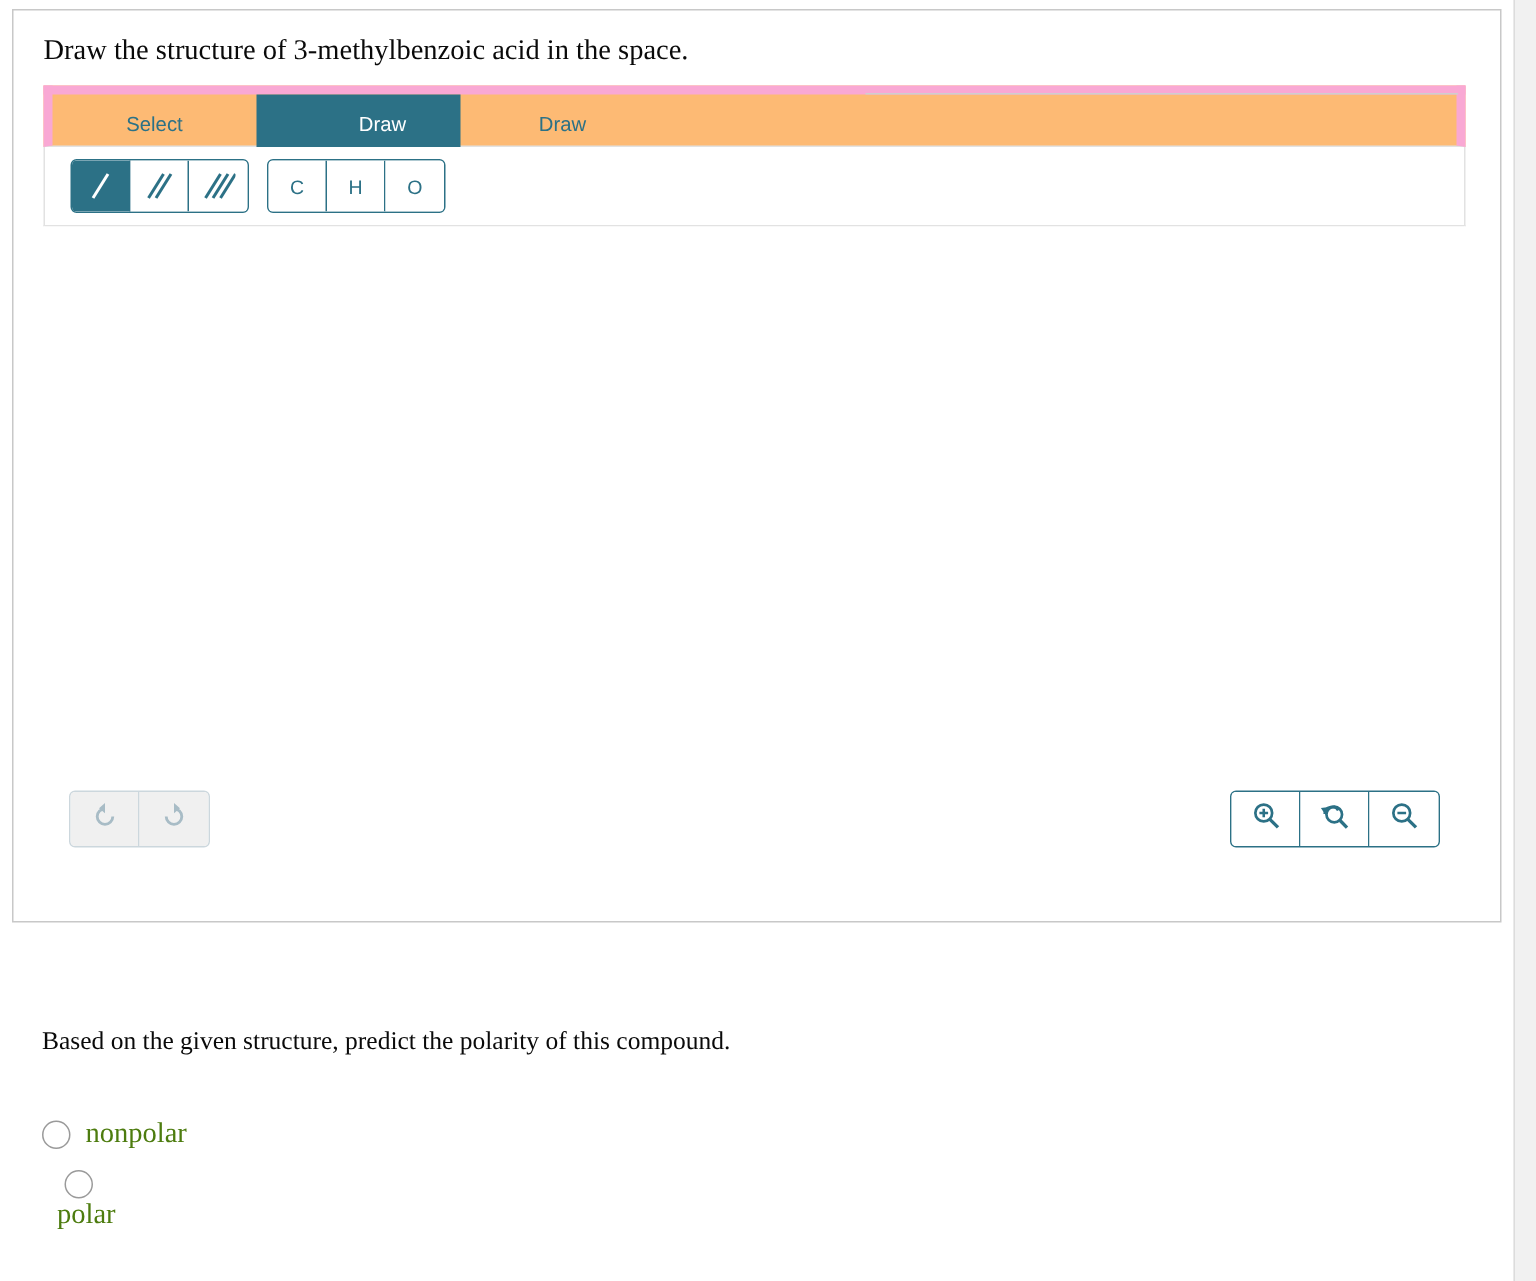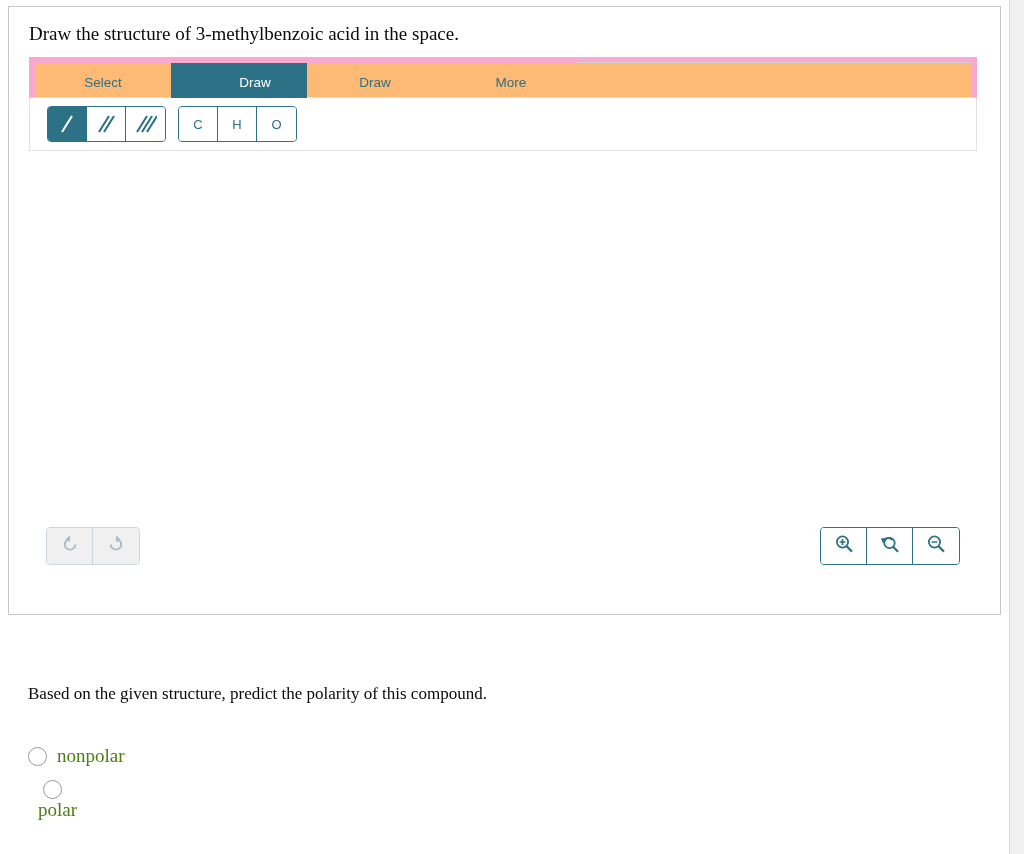--- a/index.html
+++ b/index.html
@@ -254,21 +254,20 @@
 
       <div id="tab-strip">
         <div id="tab-strip-filler"></div>
 
         <div class="tab" id="tab-select">Select</div>
 
         <div class="tab active" id="tab-draw">Draw</div>
 
         <div class="tab" id="tab-rings">Draw</div>
 
-        <div class="tab" id="tab-more">More</div>
 
       </div>
 
       <div id="tool-row">
 
         <div class="btn-group" id="bond-group">
 
           <div class="tool-btn active">
             <span>
               <svg width="20" height="22" viewBox="0 0 20 22">

